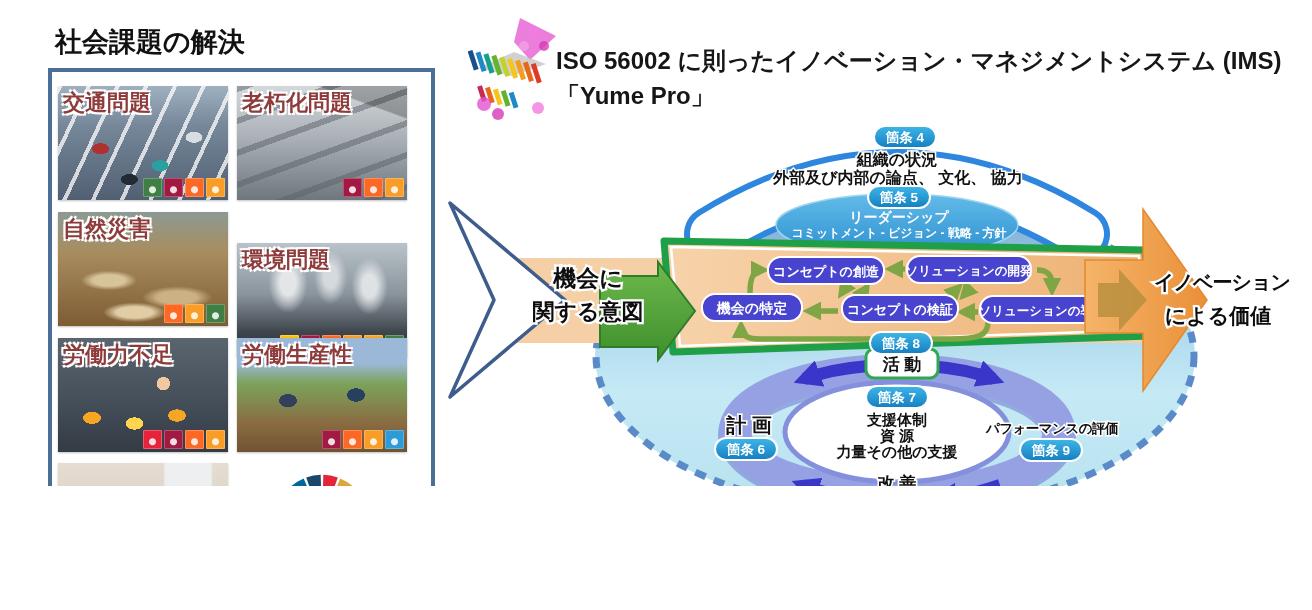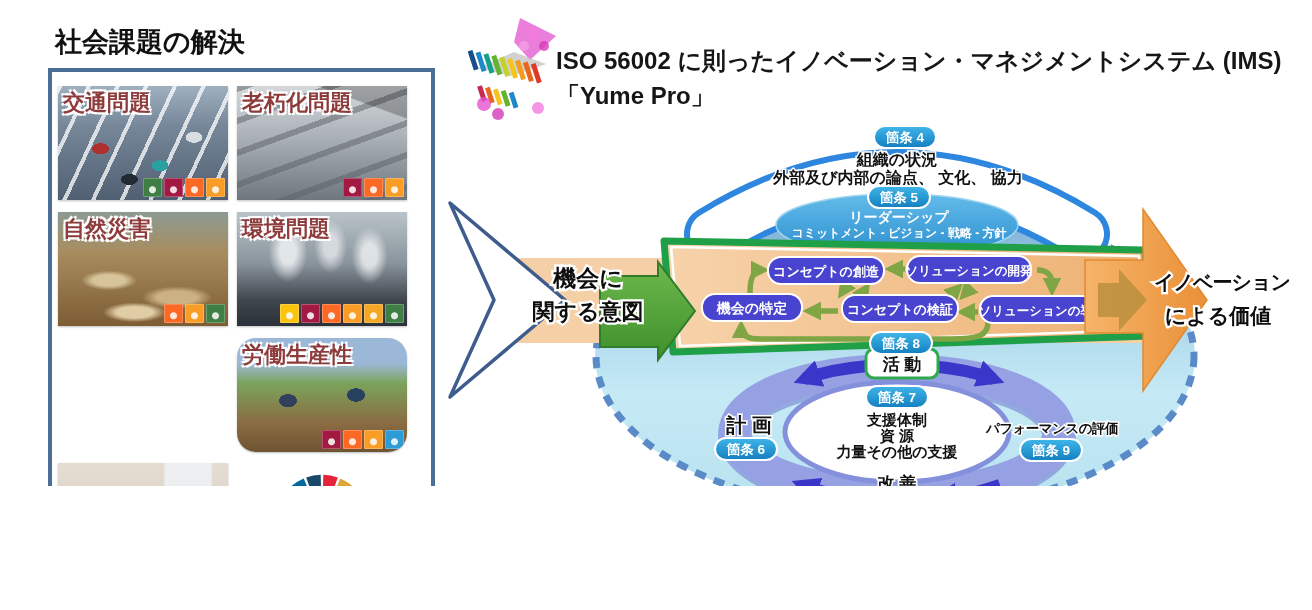--- a/index.html
+++ b/index.html
@@ -31,31 +31,31 @@
       linear-gradient(180deg,#d4d8db 0%,#aab1b7 45%,#6f777e 100%); font-family: Liberation Serif, serif;}
   .p3{background:
       radial-gradient(40px 14px at 30% 60%, #d8c49a 40%, transparent 70%),
       radial-gradient(50px 16px at 70% 75%, #cbb184 40%, transparent 70%),
       radial-gradient(45px 14px at 45% 88%, #e0cda6 40%, transparent 70%),
       linear-gradient(180deg,#8c9a94 0%,#a88d5f 35%,#7d5c33 100%);}
   .p4{background:
       radial-gradient(26px 40px at 30% 35%, rgba(235,238,240,.9) 30%, transparent 75%),
       radial-gradient(22px 36px at 55% 30%, rgba(220,224,228,.9) 30%, transparent 75%),
       radial-gradient(24px 38px at 78% 38%, rgba(235,238,240,.85) 30%, transparent 75%),
-      linear-gradient(180deg,#b9c3c9 0%,#8a949c 45%,#3e454d 78%,#2b3138 100%);}
+      linear-gradient(180deg,#b9c3c9 0%,#8a949c 45%,#3e454d 78%,#2b3138 100%); margin-top: 31px;}
   .p5{background:
       radial-gradient(16px 11px at 20% 70%, #f5a623 55%, transparent 56%),
       radial-gradient(16px 11px at 45% 75%, #ffd54f 55%, transparent 56%),
       radial-gradient(16px 11px at 70% 68%, #f5a623 55%, transparent 56%),
       radial-gradient(12px 12px at 62% 40%, #f0c9a0 55%, transparent 56%),
       linear-gradient(180deg,#5a6570 0%,#434d58 60%,#333b44 100%);}
   .p6{background:
       radial-gradient(16px 12px at 30% 55%, #33405c 55%, transparent 56%),
       radial-gradient(16px 12px at 70% 50%, #274060 55%, transparent 56%),
-      linear-gradient(180deg,#9cb8d8 0%,#9cb8d8 22%,#7ba35a 40%,#8a6b42 75%,#6f5432 100%); border-radius: 19px;}
+      linear-gradient(180deg,#9cb8d8 0%,#9cb8d8 22%,#7ba35a 40%,#8a6b42 75%,#6f5432 100%);}
   .p7{background:
       linear-gradient(90deg, transparent 0 62%, rgba(238,241,244,.9) 63% 90%, transparent 91%),
       radial-gradient(16px 14px at 22% 60%, #b5714f 55%, transparent 56%),
       radial-gradient(16px 14px at 50% 55%, #9db58f 55%, transparent 56%),
       radial-gradient(16px 14px at 78% 58%, #c9a98c 55%, transparent 56%),
       linear-gradient(180deg,#e6ddd2 0%,#d9cfc4 55%,#b8a992 100%);}
   .pw{background:#fff;display:flex;align-items:center;justify-content:center;box-shadow:none;}
   
   #title-block{position:absolute;left:556px;top:44px;width:760px;font-size:24px;line-height:1.45;
                font-weight:bold;color:#161616;}
@@ -100,20 +100,29 @@
     </div>
     <div class="tile p4" style="left:185px;top:140px">
       <span class="tile-label">環境問題</span>
       <span class="sdg-row">
           <span class="sdgsq" style="background-color: rgb(252, 195, 11);"></span>
           <span class="sdgsq" style="background-color: rgb(162, 25, 66);"></span>
           <span class="sdgsq" style="background-color: rgb(253, 105, 37);"></span>
           <span class="sdgsq" style="background-color: rgb(249, 157, 38);"></span>
           <span class="sdgsq" style="background-color: rgb(245, 166, 35);"></span>
           <span class="sdgsq" style="background-color: rgb(63, 126, 68);"></span>
+        </span>
+    </div>
+    <div class="tile p5" style="left:6px;top:266px">
+      <span class="tile-label">労働力不足</span>
+      <span class="sdg-row">
+          <span class="sdgsq" style="background-color: rgb(229, 36, 59);"></span>
+          <span class="sdgsq" style="background-color: rgb(162, 25, 66);"></span>
+          <span class="sdgsq" style="background-color: rgb(253, 105, 37);"></span>
+          <span class="sdgsq" style="background-color: rgb(249, 157, 38);"></span>
         </span>
     </div>
     <div class="tile p6" style="left:185px;top:266px">
       <span class="tile-label">労働生産性</span>
       <span class="sdg-row">
           <span class="sdgsq" style="background-color: rgb(162, 25, 66);"></span>
           <span class="sdgsq" style="background-color: rgb(253, 105, 37);"></span>
           <span class="sdgsq" style="background-color: rgb(249, 157, 38);"></span>
           <span class="sdgsq" style="background-color: rgb(45, 155, 214);"></span>
         </span>

